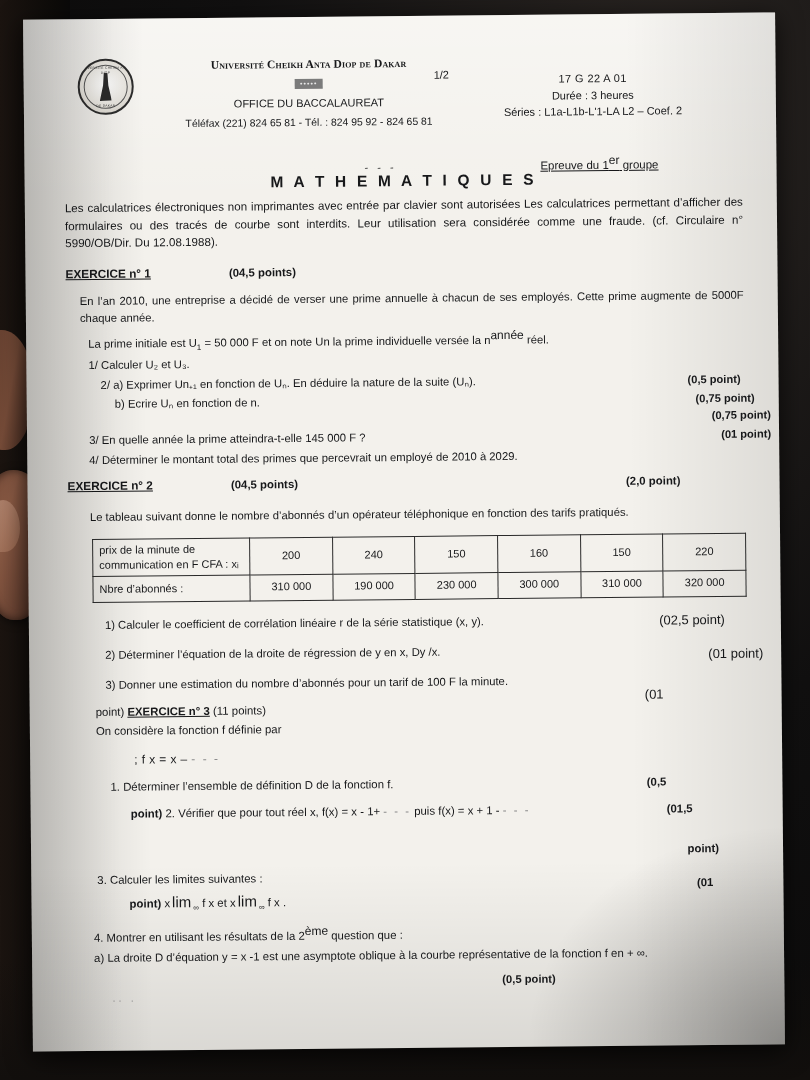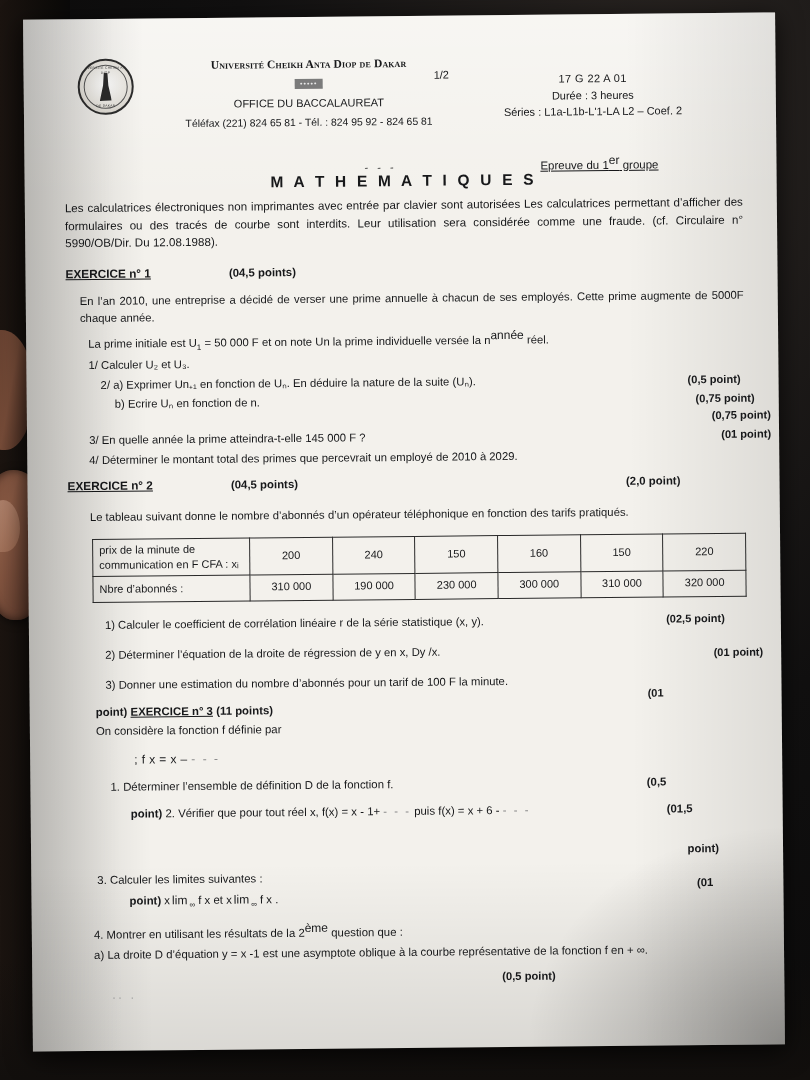--- a/index.html
+++ b/index.html
@@ -273,30 +273,30 @@
   .tbl-r1 td { height: 40px; vertical-align: middle; }
 
   .num-list { margin: 14px 0 0 36px; }
   .num-item {
     position: relative;
     margin-bottom: 14px;
     font-size: 11.3px;
   }
   .num-item .pts-abs {
     position: absolute;
-    font-weight: bold;
-    font-size: 11px;
+    font-weight: normal;
+    font-size: 13px;
     white-space: nowrap;
   }
 
   .ex3-head {
     margin: 10px 0 0 26px;
     font-size: 11.4px;
   }
-  .ex3-head b { font-weight: bold; margin-top: 9px; }
+  .ex3-head b { font-weight: normal; margin-top: 9px; }
   .ex3-head u { text-decoration: underline; font-weight: bold; }
 
   .fn-line {
     margin: 12px 0 0 64px;
     font-size: 12px;
     letter-spacing: .4px;
   }
   .faded { color: #8d8d8d; letter-spacing: 2px; }
 
   .mline { position: relative; margin: 10px 0 0 40px; font-size: 11.4px; }
@@ -306,21 +306,21 @@
     margin: 6px 0 0 58px;
     font-size: 11.4px;
     position: relative;
     line-height: 1.1;
   }
   .lim {
     display: inline-block;
     position: relative;
     padding: 0 2px;
   }
-  .lim .lim-top { font-size: 12px; }
+  .lim .lim-top { font-size: 15px; }
   sub { font-size: 8px; }
   sup { font-size: 12px; }
 
   .tail { margin: 10px 0 0 22px; font-size: 11.4px; line-height: 1.6; }
   .pts-right {
     margin-top: 8px;
     margin-left: 430px;
     font-weight: bold;
     font-size: 11.2px;
   }
@@ -492,21 +492,21 @@
 
       <div class="mline">
         <span>1. Déterminer l’ensemble de définition D de la fonction f.</span>
         <span class="pts-abs" style="right:82px; top:0">(0,5</span>
       </div>
 
       <div class="mline" style="margin-left:60px">
         <b>point)</b>
         <span>2. Vérifier que pour tout réel x, f(x) = x - 1+</span>
         <span class="faded">- - -</span>
-        <span>puis f(x) = x + 6 -</span>
+        <span>puis f(x) = x + 1 -</span>
         <span class="faded">- - -</span>
         <span class="pts-abs" style="right:56px; top:0">(01,5</span>
       </div>
 
       <div class="mline" style="margin-left:60px; height:14px">
         <span class="pts-abs" style="right:30px; top:14px">point)</span>
       </div>
 
       <div class="mline" style="margin-left:26px; margin-top:26px">
         <span>3. Calculer les limites suivantes :</span>

